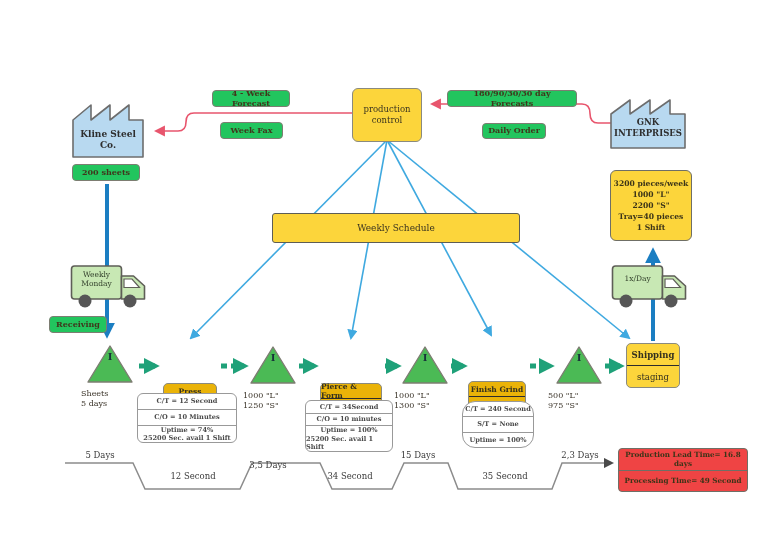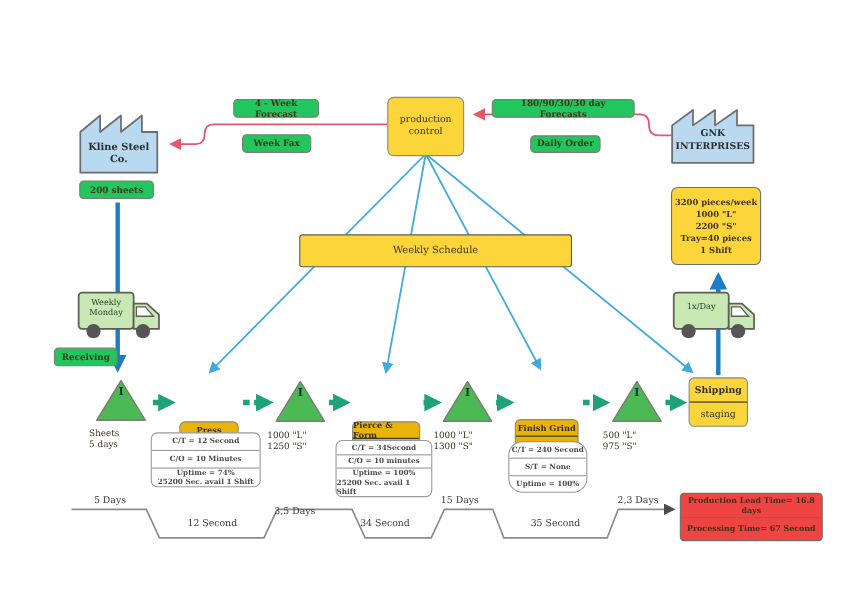--- a/index.html
+++ b/index.html
@@ -334,16 +334,16 @@
   <div class="abs node tl-label" style="left:70px;top:450px;width:60px;"><span>5 Days</span></div>
   <div class="abs node tl-label" style="left:158px;top:471px;width:70px;"><span>12 Second</span></div>
   <div class="abs node tl-label" style="left:238px;top:434px;width:60px;margin-top:26px;"><span>3,5 Days</span></div>
   <div class="abs node tl-label" style="left:315px;top:471px;width:70px;"><span>34 Second</span></div>
   <div class="abs node tl-label" style="left:388px;top:450px;width:60px;"><span>15 Days</span></div>
   <div class="abs node tl-label" style="left:470px;top:471px;width:70px;"><span>35 Second</span></div>
   <div class="abs node tl-label" style="left:550px;top:450px;width:60px;"><span>2,3 Days</span></div>
 
   <div class="abs leadbox" style="left:618px;top:448px;width:130px;height:44px;">
     <div>Production Lead Time= 16.8 days</div>
-    <div>Processing Time= 67 Second</div>
+    <div>Processing Time= 49 Second</div>
   </div>
 
 </div>
 
 </body></html>

